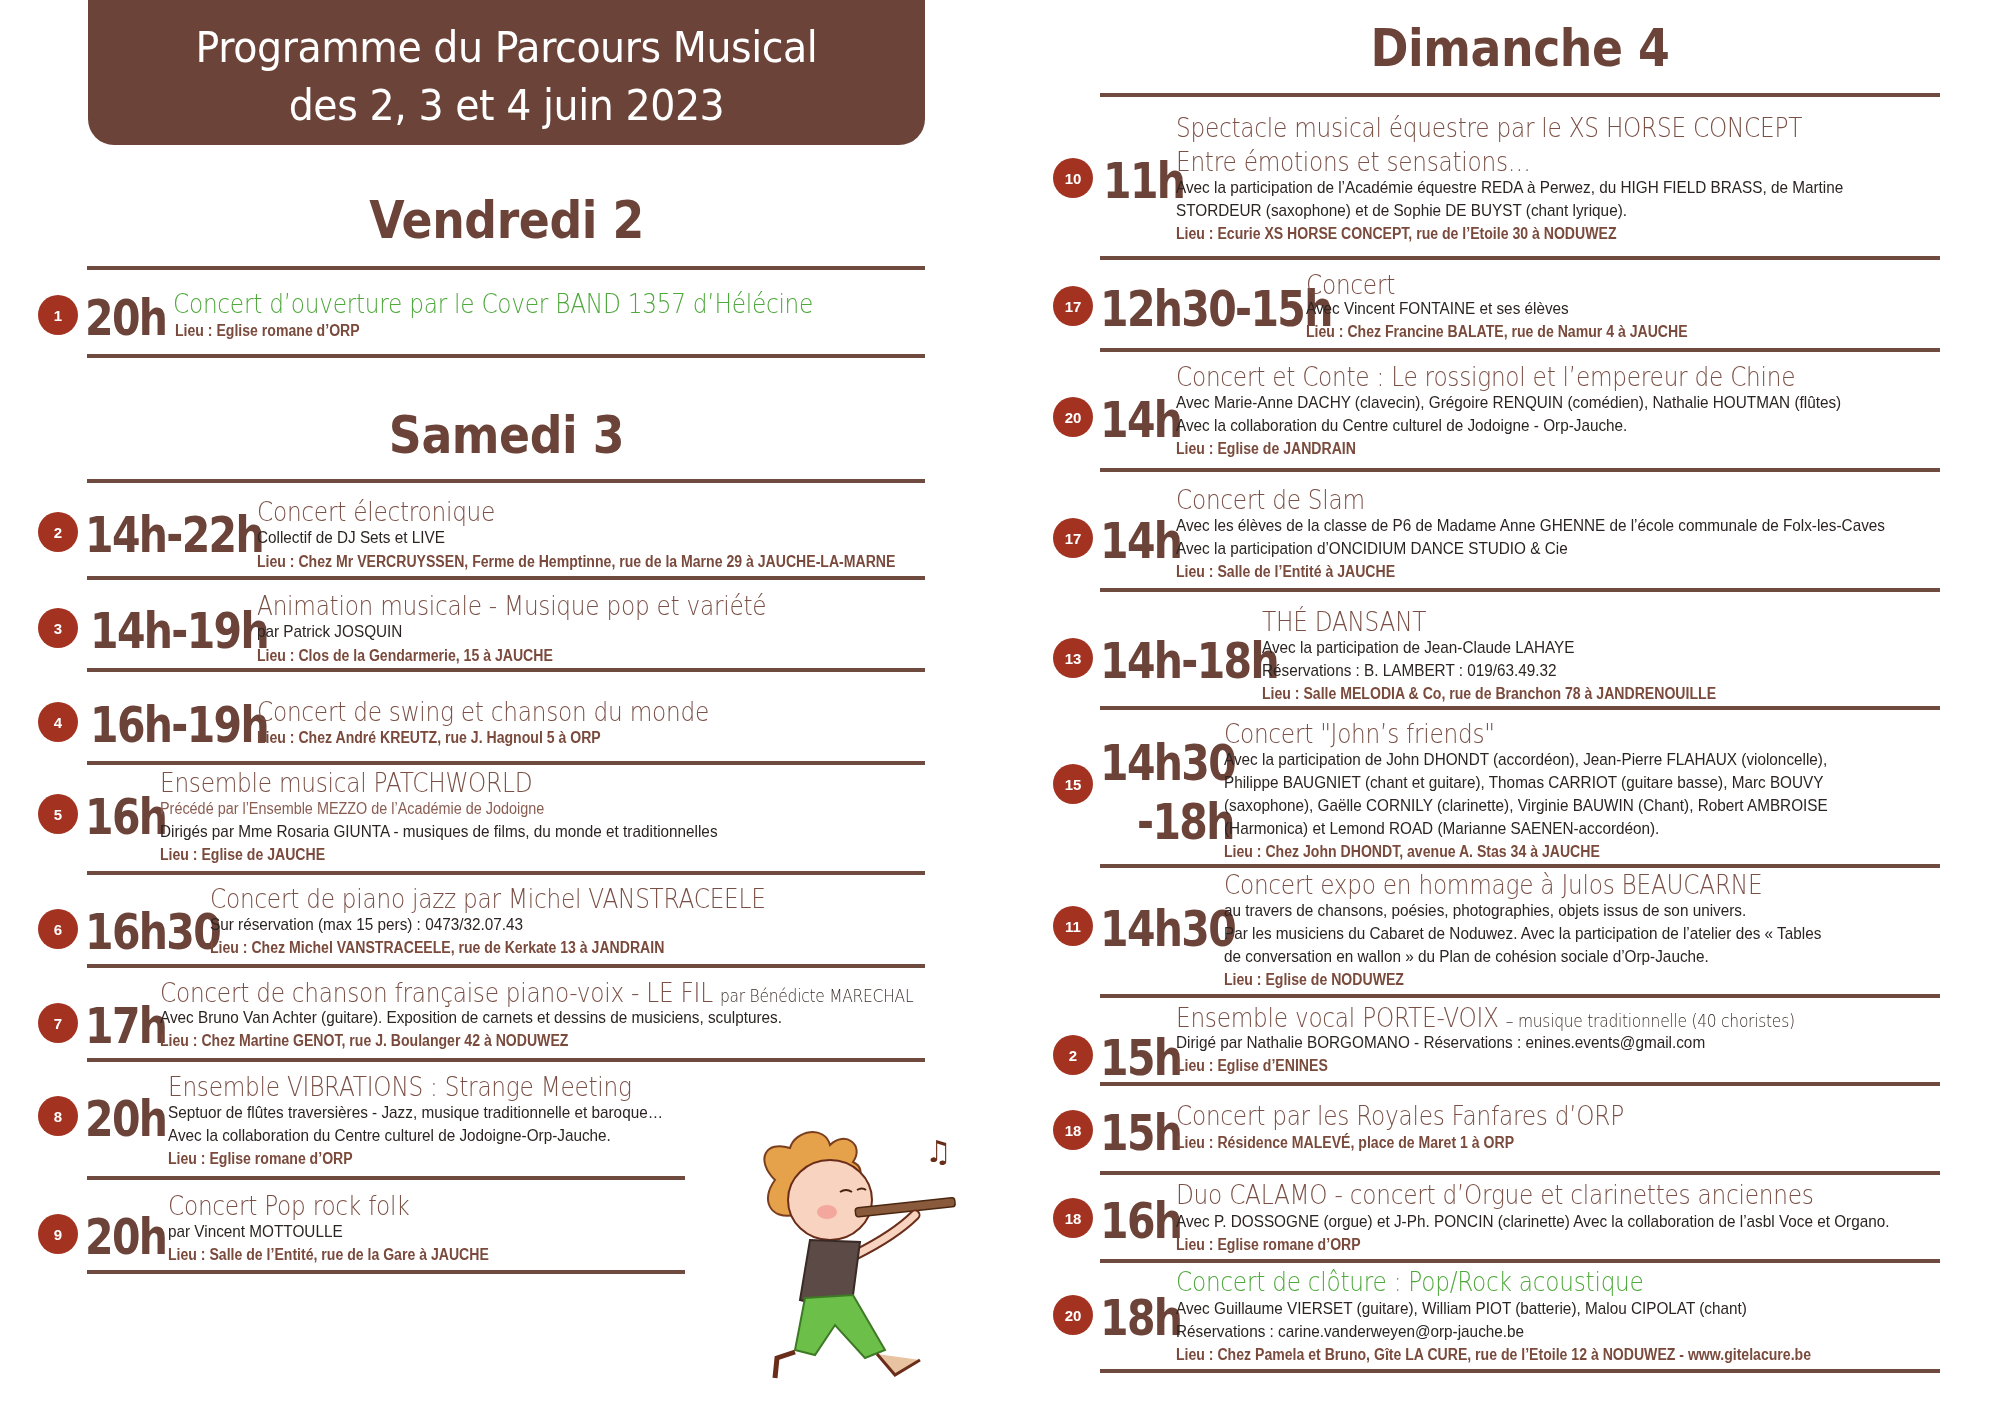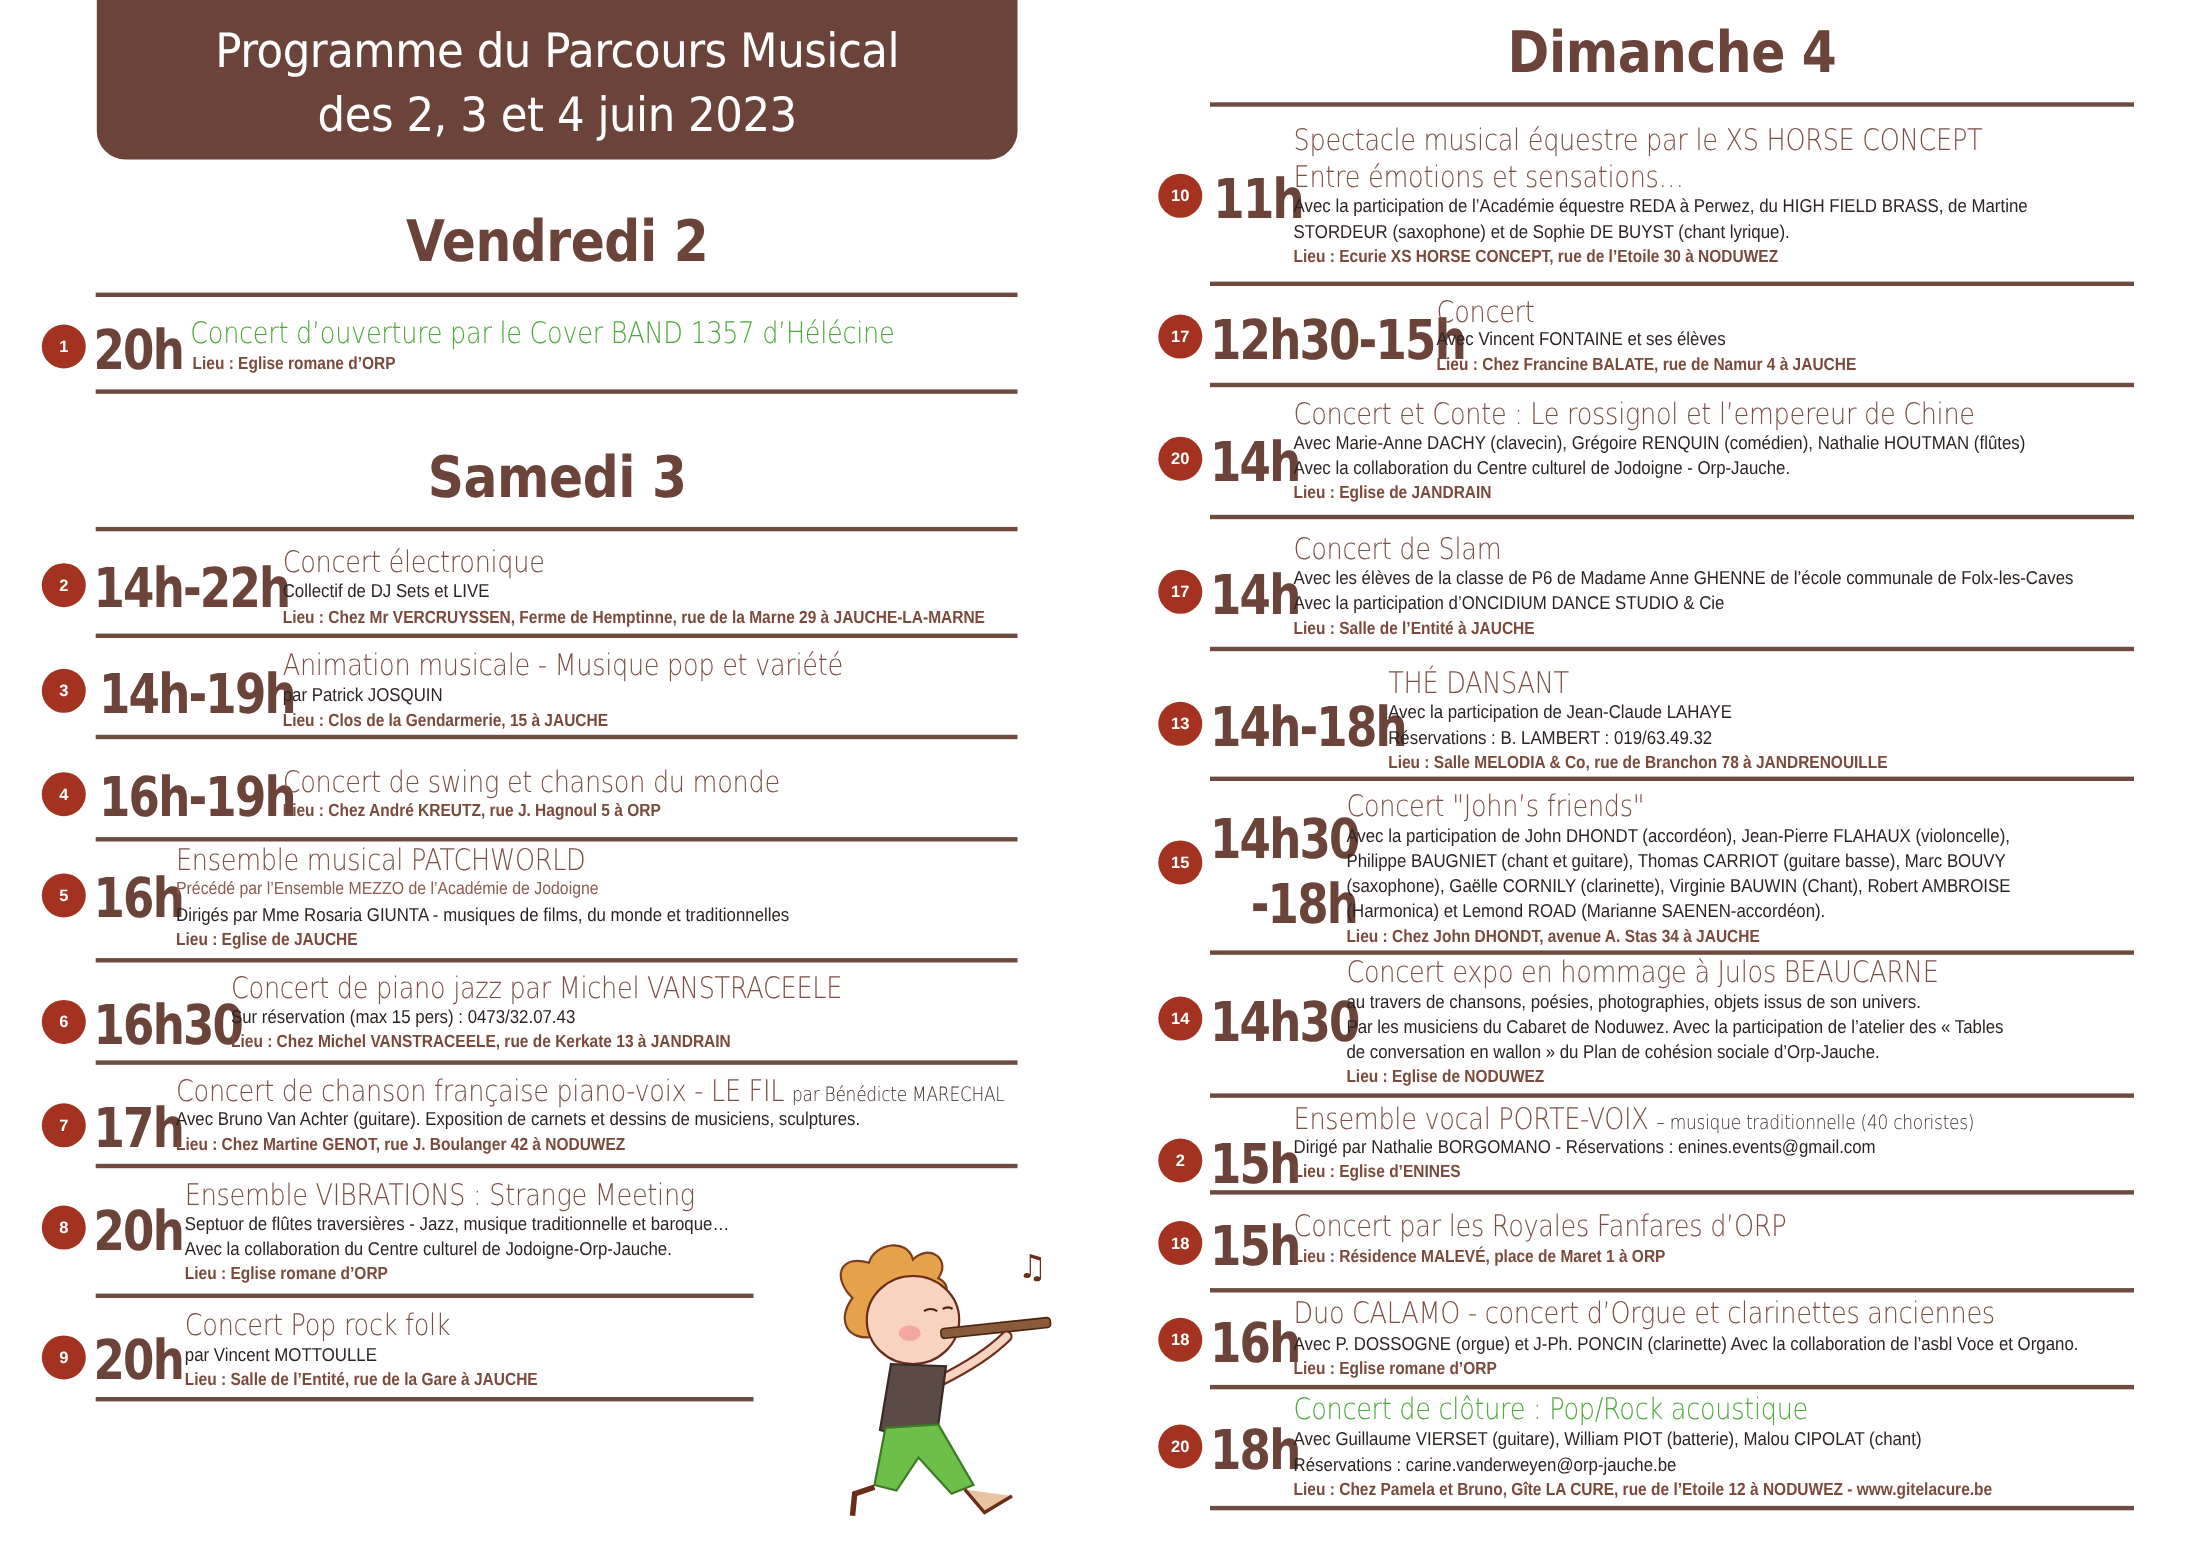--- a/index.html
+++ b/index.html
@@ -203,21 +203,21 @@
   <div class="ev-title" style="left:1224px;top:719px;">Concert "John’s friends"</div>
   <div class="ev-sub" style="left:1224px;top:749px;">Avec la participation de John DHONDT (accordéon), Jean-Pierre FLAHAUX (violoncelle),</div>
   <div class="ev-sub" style="left:1224px;top:772px;">Philippe BAUGNIET (chant et guitare), Thomas CARRIOT (guitare basse), Marc BOUVY</div>
   <div class="ev-sub" style="left:1224px;top:795px;">(saxophone), Gaëlle CORNILY (clarinette), Virginie BAUWIN (Chant), Robert AMBROISE</div>
   <div class="ev-sub" style="left:1224px;top:818px;">(Harmonica) et Lemond ROAD (Marianne SAENEN-accordéon).</div>
   <div class="ev-lieu" style="left:1224px;top:841px;">Lieu : Chez John DHONDT, avenue A. Stas 34 à JAUCHE</div>
 </div>
 <div class="rule" style="left:1100px;width:840px;top:864px;"></div>
 
 <div>
-  <div class="badge" style="left:1053px;top:906px;">14</div>
+  <div class="badge" style="left:1053px;top:906px;">11</div>
   <div class="time" style="left:1100px;top:904px;">14h30</div>
   <div class="ev-title" style="left:1224px;top:870px;">Concert expo en hommage à Julos BEAUCARNE</div>
   <div class="ev-sub" style="left:1224px;top:900px;">au travers de chansons, poésies, photographies, objets issus de son univers.</div>
   <div class="ev-sub" style="left:1224px;top:923px;">Par les musiciens du Cabaret de Noduwez. Avec la participation de l’atelier des « Tables</div>
   <div class="ev-sub" style="left:1224px;top:946px;">de conversation en wallon » du Plan de cohésion sociale d’Orp-Jauche.</div>
   <div class="ev-lieu" style="left:1224px;top:969px;">Lieu : Eglise de NODUWEZ</div>
 </div>
 <div class="rule" style="left:1100px;width:840px;top:994px;"></div>
 
 <div>

